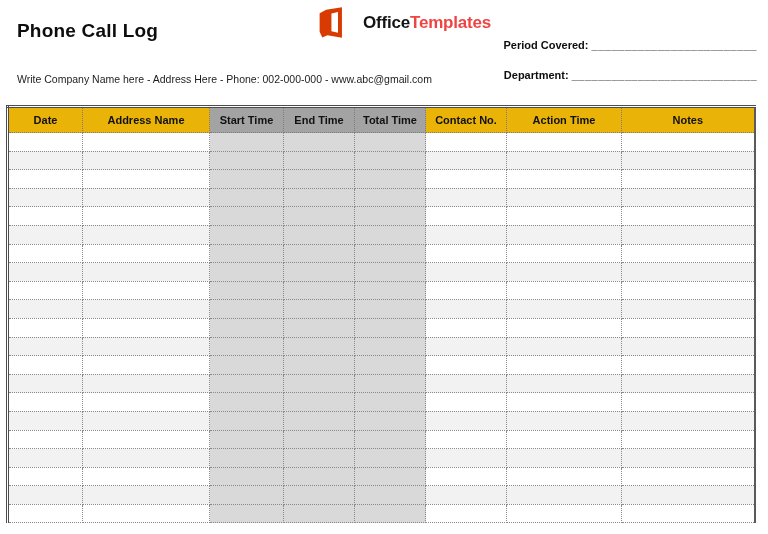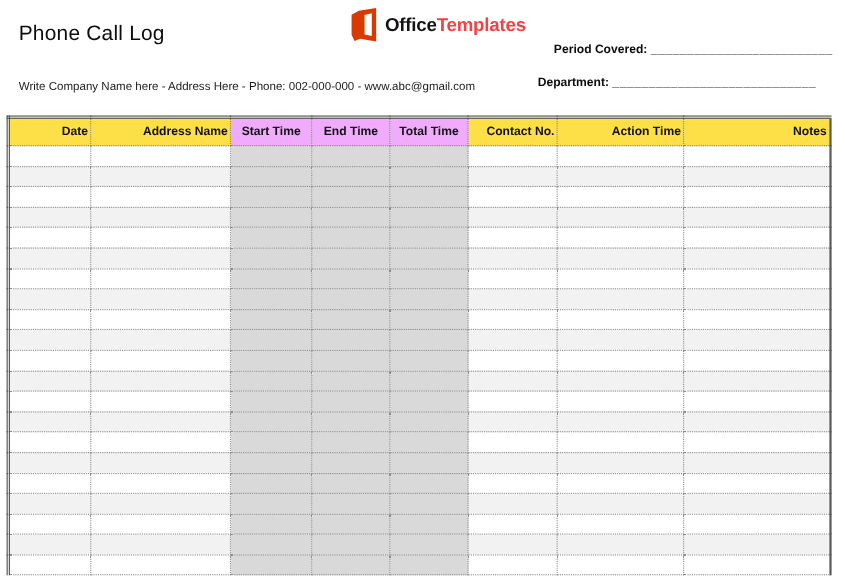--- a/index.html
+++ b/index.html
@@ -3,54 +3,54 @@
 <meta charset="utf-8">
 <style>
   html,body{margin:0;padding:0;}
   body{
     width:768px;height:534px;background:#ffffff;position:relative;
     font-family:"Liberation Sans", sans-serif;color:#111;overflow:hidden;
   }
   
   .page-title{
     position:absolute;left:17px;top:20px;
-    font-size:19px;font-weight:normal;color:#0d0d0d;letter-spacing:.2px;
+    font-size:19px;font-weight:bold;color:#0d0d0d;letter-spacing:.2px;
   }
   .logo{
-    position:absolute;left:317px;top:6px;display:flex;align-items:center;gap:5px;
+    position:absolute;left:317px;top:6px;display:flex;align-items:center;gap:18px;
   }
   .logo svg{display:block;}
   .logo-text{font-size:17px;font-weight:bold;letter-spacing:-.2px;display:flex;}
   .logo-office{color:#141414;}
   .logo-templates{color:#ef4444;}
   .fill-line{
     position:absolute;font-size:11px;font-weight:bold;color:#0d0d0d;white-space:nowrap;
   }
   .fill-line .blank{font-weight:bold;letter-spacing:.5px;}
   .period-line{top:39px;right:11px;padding-left:18px;}
-  .department-line{top:69px;right:26px;margin-left:36px;}
+  .department-line{top:69px;right:11px;margin-left:36px;}
   .company-line{
     position:absolute;left:17px;top:73px;
     font-size:10.5px;color:#1c1c1c;white-space:nowrap;
   }
   
   .log-table{
     position:absolute;left:6px;top:105px;
     border-collapse:collapse;table-layout:fixed;
     border-left:3px double #4d4d4d;
     border-top:3px double #4d4d4d;
     border-right:2px solid #5a5a5a;
   }
   .log-table th{
     height:24px;font-size:11px;font-weight:bold;color:#111;
     text-align:center;vertical-align:middle;
     border:1px dotted #7d7d7d;padding:0 2px;
   }
-  .log-table th.dark{background:#fde047;text-align:right;}
-  .log-table th.light{background:#f0abfc;text-align:center;}
+  .log-table th.dark{background:#eab308;}
+  .log-table th.light{background:#a3a3a3;text-align:center;}
   .log-table td{
     height:17.6px;border:1px dotted #8a8a8a;padding:0;
     background:#ffffff;font-size:10px;
   }
   .log-table td.gray{background:#d9d9d9;}
   .log-table tr.alt td.plain{background:#f2f2f2;}
   .log-table tbody tr:last-child td{border-bottom:1px dotted #8a8a8a;}
 </style>
 </head>
 <body>

